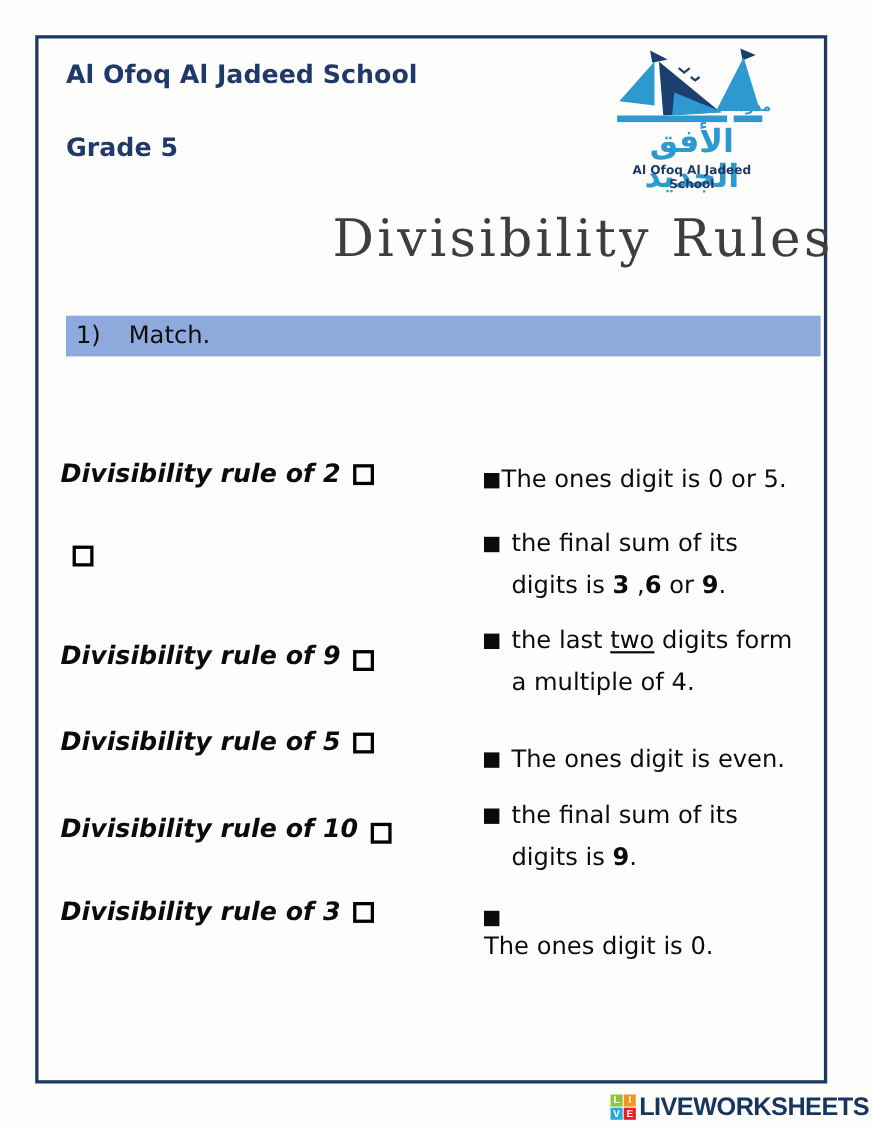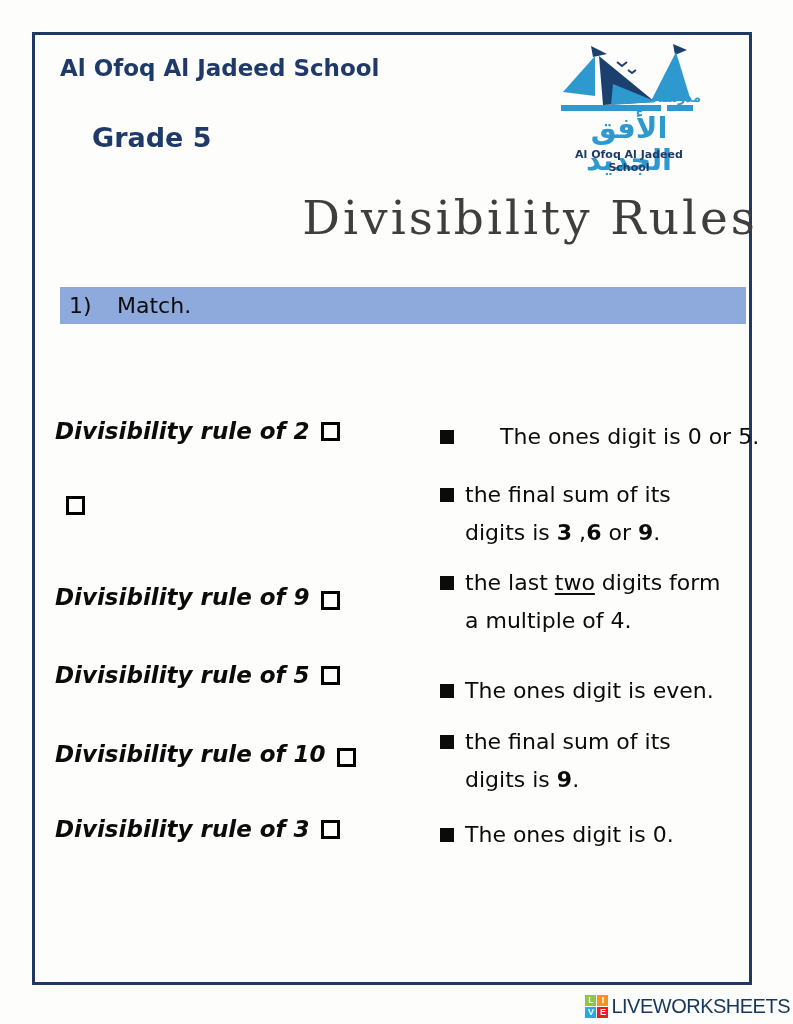--- a/index.html
+++ b/index.html
@@ -14,21 +14,21 @@
     position:absolute;left:32px;top:32px;width:720px;height:953px;
     border:3px solid #1f3864;
     box-sizing:border-box;
   }
   .school-name{
     position:absolute;left:60px;top:55px;
     font-size:23px;font-weight:bold;color:#1f3a68;
   }
   .grade{
     position:absolute;left:60px;top:122px;
-    font-size:27px;font-weight:bold;color:#1f3a68;margin-left:32px;
+    font-size:23px;font-weight:bold;color:#1f3a68;
   }
   
   .logo{position:absolute;left:555px;top:42px;width:150px;height:130px;}
   .logo svg{position:absolute;left:0;top:0;}
   .logo-ar-small{
     position:absolute;right:4px;top:48px;
     font-size:13px;color:#2e99cf;direction:rtl;font-weight:bold;
   }
   .logo-ar-large{
     position:absolute;left:0;top:70px;width:148px;
@@ -87,21 +87,21 @@
   .lw-grid{
     display:grid;grid-template-columns:11px 11px;grid-template-rows:11px 11px;
     gap:1px;margin-right:3px;
   }
   .lw-cell{
     width:11px;height:11px;color:#fff;font-size:9px;font-weight:bold;
     display:flex;align-items:center;justify-content:center;
     font-family:"Liberation Sans",sans-serif;
   }
   .lw-text{
-    font-size:20px;font-weight:normal;color:#16365d;letter-spacing:-0.5px;
+    font-size:23px;font-weight:bold;color:#16365d;letter-spacing:-0.5px;
     font-family:"Liberation Sans",sans-serif;
   }
 </style>
 </head>
 <body>
 
 <div class="page">
 
   <div class="border-box"></div>
 
@@ -157,41 +157,41 @@
       <div class="left-item" style="top: 741px; align-items: flex-end;">
         <span>Divisibility rule of 10</span>
         <span class="answer-box"></span>
       </div>
       <div class="left-item" style="top: 816px;">
         <span>Divisibility rule of 3</span>
         <span class="answer-box"></span>
       </div>
     </div>
   <div id="right-col">
-      <div class="right-item" style="top: 418px; gap: 44px;">
+      <div class="right-item" style="top: 418px;">
         <span class="bullet tight"></span>
         <span class="rtext"><span>The ones digit is 0 or 5.</span></span>
       </div>
       <div class="right-item" style="top: 476px;">
         <span class="bullet"></span>
         <span class="rtext"><span>the final sum of its</span><br><span>digits is </span><b>3</b><span> ,</span><b>6</b><span> or </span><b>9</b><span>.</span></span>
       </div>
       <div class="right-item" style="top: 564px;">
         <span class="bullet"></span>
         <span class="rtext"><span>the last </span><u>two</u><span> digits form</span><br><span>a multiple of 4.</span></span>
       </div>
       <div class="right-item" style="top: 672px;">
         <span class="bullet"></span>
         <span class="rtext"><span>The ones digit is even.</span></span>
       </div>
       <div class="right-item" style="top: 723px;">
         <span class="bullet"></span>
         <span class="rtext"><span>the final sum of its</span><br><span>digits is </span><b>9</b><span>.</span></span>
       </div>
-      <div class="right-item" style="top: 816px;">
+      <div class="right-item" style="top: 816px; flex-direction: column;">
         <span class="bullet"></span>
         <span class="rtext"><span>The ones digit is 0.</span></span>
       </div>
     </div>
 
   <div class="footer">
     <span class="lw-grid" id="lw-grid">
         <span class="lw-cell" style="background: rgb(141, 198, 63);">L</span>
         <span class="lw-cell" style="background: rgb(247, 148, 29);">I</span>
         <span class="lw-cell" style="background: rgb(39, 170, 225);">V</span>

